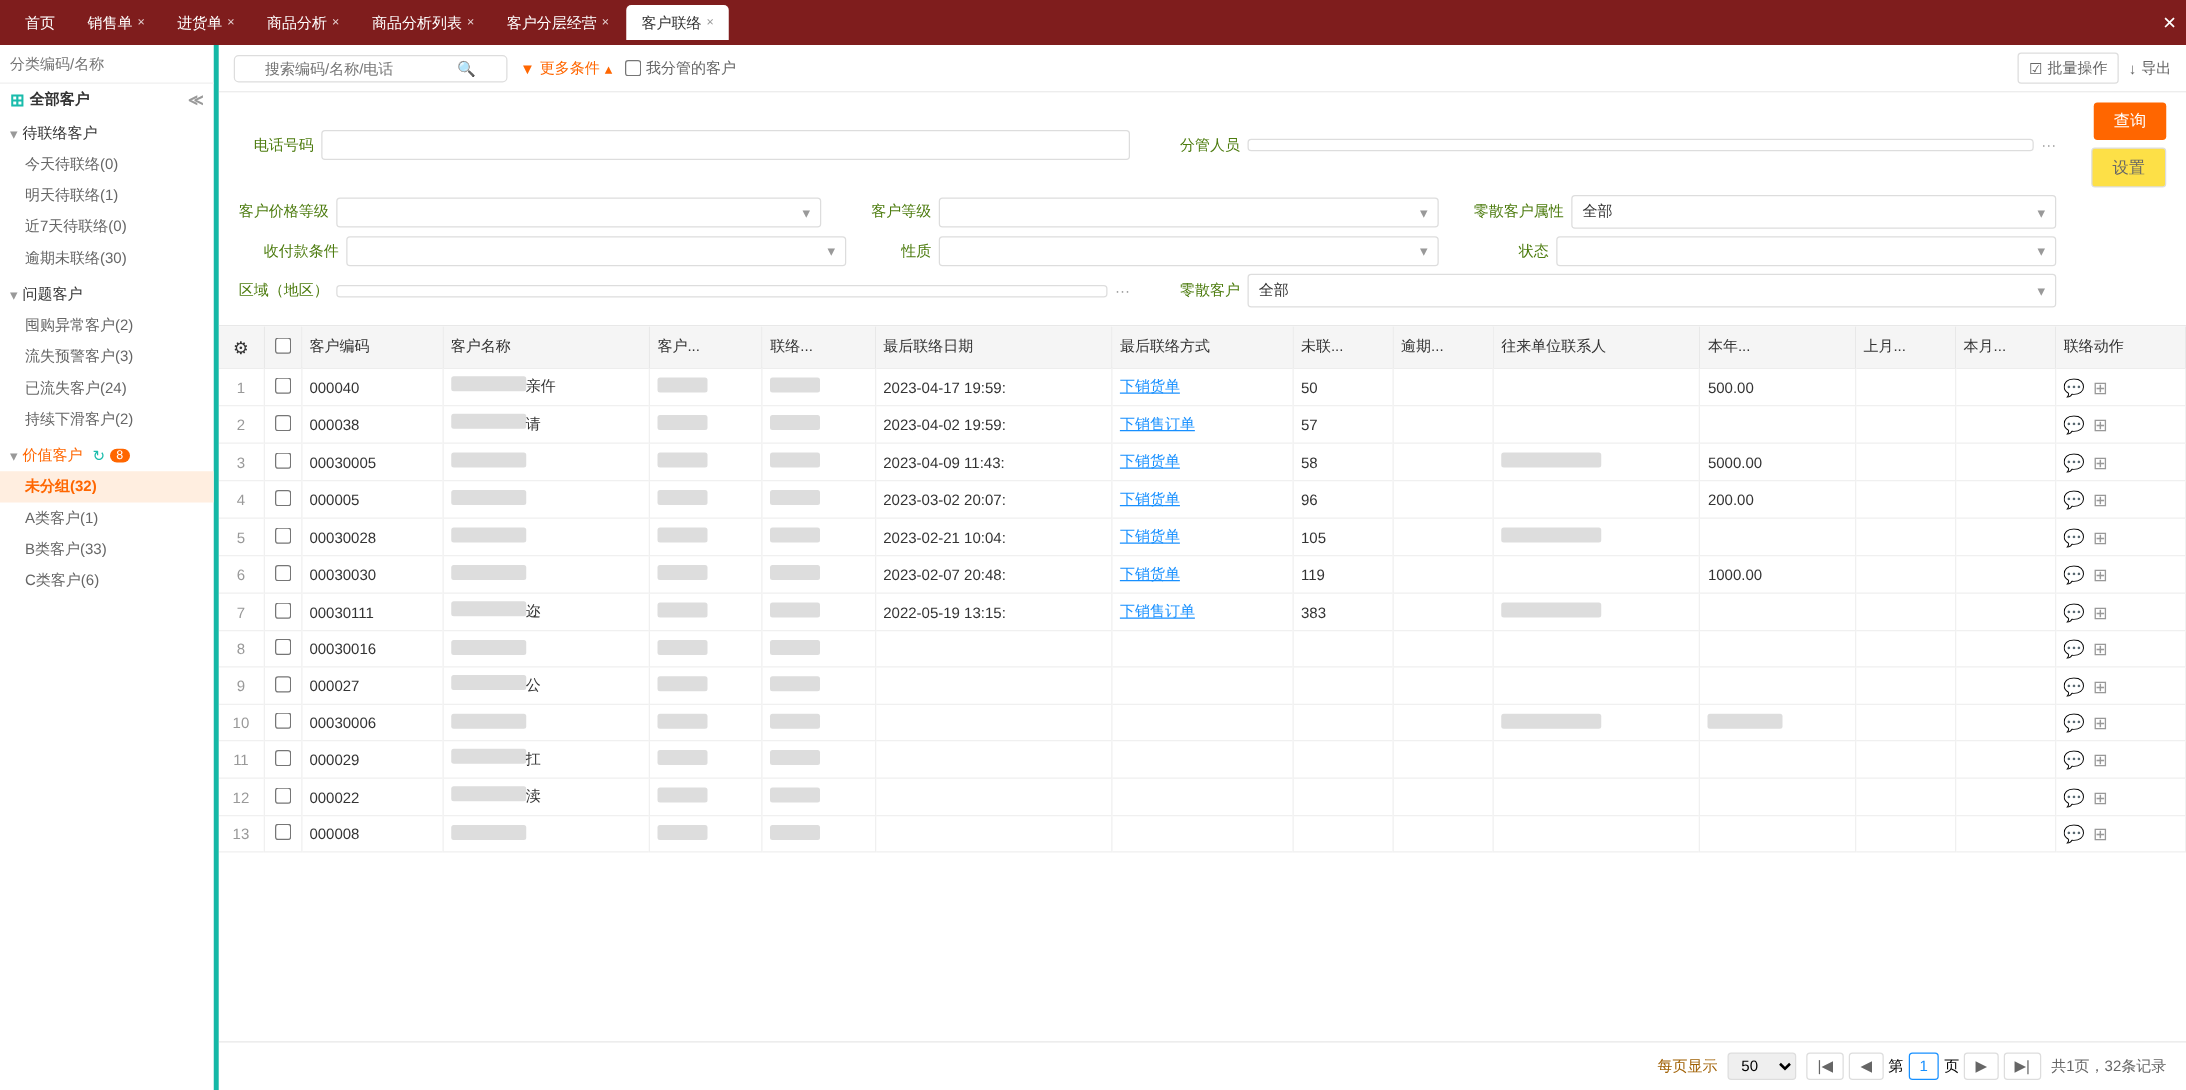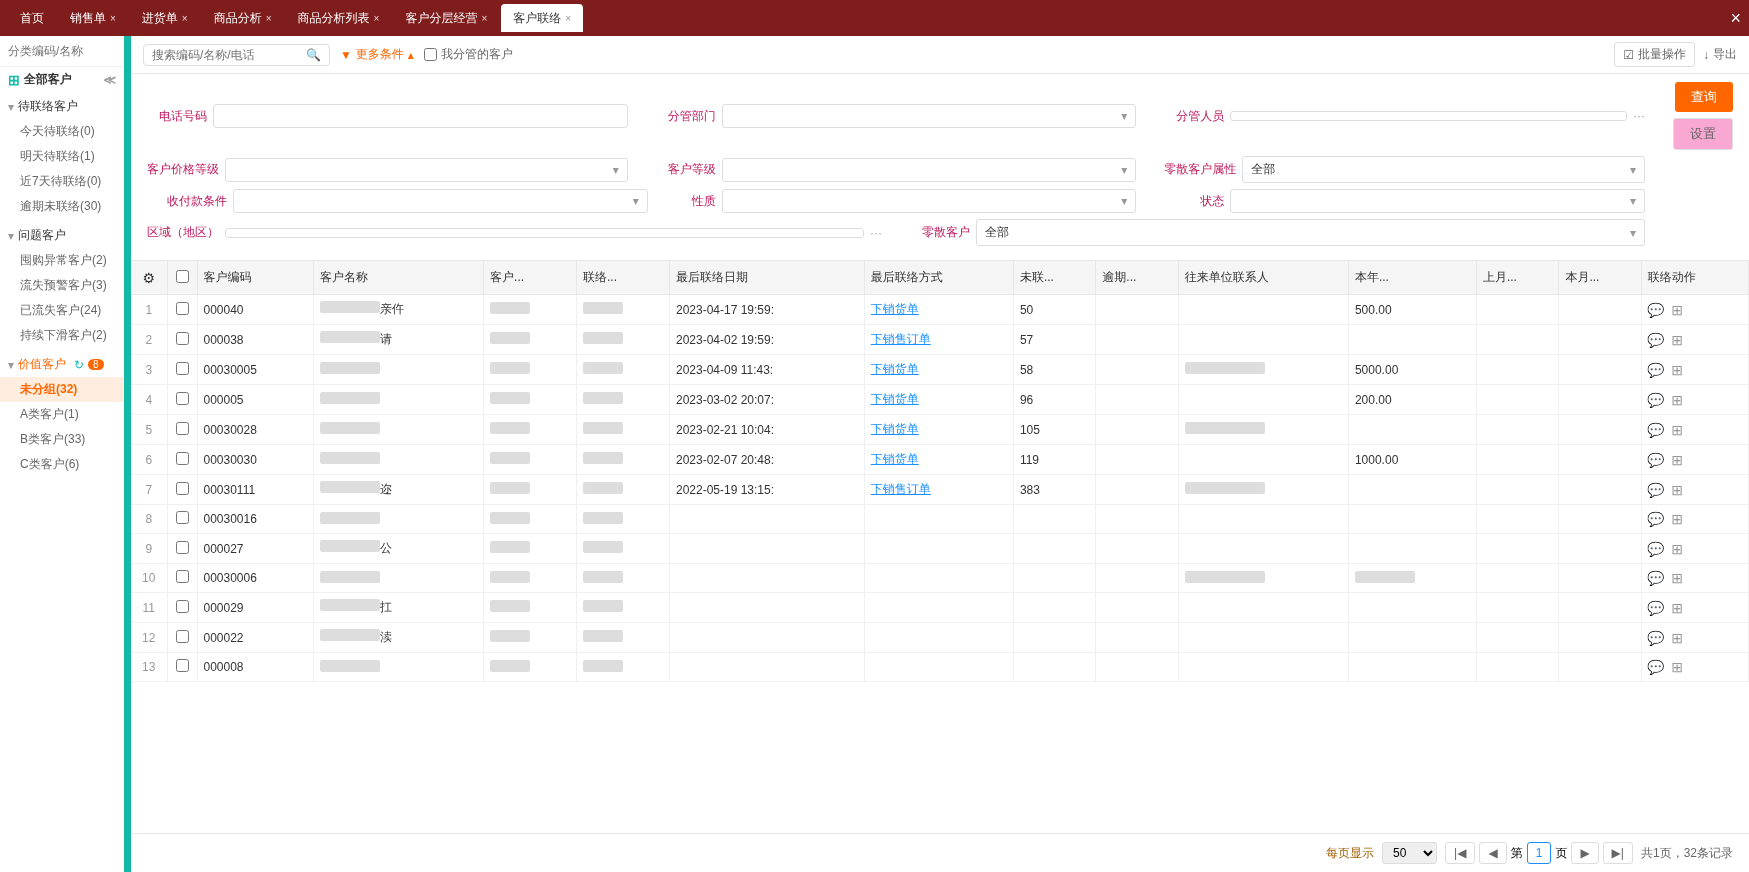--- a/index.html
+++ b/index.html
@@ -11,57 +11,57 @@
     .nav-tab.home { background: transparent; }
     .nav-tab.active { background: #fff; color: #333; }
     .nav-tab .close-x { font-size: 10px; color: rgba(255,255,255,0.8); cursor: pointer; }
     .nav-tab.active .close-x { color: #999; }
     .top-nav-right { margin-left: auto; color: #fff; font-size: 18px; cursor: pointer; }
 
     
     .main-area { display: flex; height: calc(872px - 36px); }
 
     
-    .sidebar { width: 131px; background: #fff; border-right: 7px solid #14b8a6; overflow-y: auto; flex-shrink: 0; }
+    .sidebar { width: 175px; background: #fff; border-right: 4px solid #14b8a6; overflow-y: auto; flex-shrink: 0; }
     .sidebar-search { display: flex; align-items: center; padding: 8px; border-bottom: 1px solid #f0f0f0; gap: 4px; }
     .sidebar-search input { flex: 1; border: none; outline: none; font-size: 12px; color: #666; }
     .sidebar-title { display: flex; align-items: center; gap: 4px; font-weight: bold; color: #333; font-size: 13px; padding: 4px 8px; cursor: pointer; }
     .sidebar-title .grid-icon { font-size: 14px; color: #1abcac; }
     .sidebar-title .collapse-icon { margin-left: auto; color: #999; }
     .sidebar-group { padding: 2px 0; }
     .sidebar-group-title { display: flex; align-items: center; gap: 4px; padding: 4px 8px; color: #333; font-size: 12px; cursor: pointer; }
     .sidebar-group-title .arrow { color: #999; }
     .sidebar-item { padding: 4px 8px 4px 20px; color: #666; cursor: pointer; font-size: 12px; }
     .sidebar-item.active { background: #fff3ed; color: #f60; font-weight: bold; }
     .sidebar-item.highlighted { background: #ffeee0; color: #f60; }
 
     
     .content { flex: 1; display: flex; flex-direction: column; overflow: hidden; }
 
     
     .filter-bar { background: #fff; padding: 6px 12px; display: flex; align-items: center; gap: 10px; border-bottom: 1px solid #e8e8e8; }
-    .filter-search { display: flex; align-items: center; border: 1px solid #ddd; border-radius: 4px; padding: 3px 8px; gap: 4px; }
+    .filter-search { display: flex; align-items: center; border: 1px solid #ddd; border-radius: 4px; padding: 3px 24px; gap: 4px; }
     .filter-search input { border: none; outline: none; font-size: 12px; width: 140px; }
     .filter-more { display: flex; align-items: center; gap: 4px; color: #f60; cursor: pointer; font-size: 12px; }
     .filter-checkbox { display: flex; align-items: center; gap: 4px; color: #666; font-size: 12px; }
     .filter-actions { margin-left: auto; display: flex; gap: 8px; }
     .btn-batch { display: flex; align-items: center; gap: 4px; color: #666; cursor: pointer; font-size: 12px; border: 1px solid #ddd; padding: 3px 8px; border-radius: 3px; }
     .btn-export { display: flex; align-items: center; gap: 4px; color: #666; cursor: pointer; font-size: 12px; }
 
     
     .adv-filter { background: #fff; border-bottom: 1px solid #e8e8e8; padding: 8px 16px; }
     .adv-filter-row { display: flex; align-items: center; gap: 8px; margin-bottom: 6px; }
     .filter-field { display: flex; align-items: center; gap: 6px; flex: 1; }
-    .filter-label { color: #be185d; white-space: nowrap; min-width: 60px; text-align: right; font-size: 12px; }
+    .filter-label { color: #4d7c0f; white-space: nowrap; min-width: 60px; text-align: right; font-size: 12px; }
     .filter-input { border: 1px solid #ddd; border-radius: 3px; padding: 4px 8px; font-size: 12px; flex: 1; outline: none; color: #333; }
     .filter-select { border: 1px solid #ddd; border-radius: 3px; padding: 4px 8px; font-size: 12px; flex: 1; outline: none; color: #333; background: #fff; display: flex; align-items: center; justify-content: space-between; cursor: pointer; }
     .filter-select-arrow { color: #999; }
     .filter-dots { color: #999; cursor: pointer; }
     .btn-query { background: #f60; color: #fff; border: none; padding: 6px 16px; border-radius: 3px; cursor: pointer; font-size: 13px; }
-    .btn-reset { background: #f9a8d4; color: #666; border: 1px solid #ddd; padding: 6px 16px; border-radius: 3px; cursor: pointer; font-size: 13px; }
+    .btn-reset { background: #fde047; color: #666; border: 1px solid #ddd; padding: 6px 16px; border-radius: 3px; cursor: pointer; font-size: 13px; }
     .adv-filter-actions { display: flex; flex-direction: column; gap: 6px; justify-content: center; align-items: flex-end; min-width: 80px; }
 
     
     .table-area { flex: 1; overflow: auto; background: #fff; }
     table { width: 100%; border-collapse: collapse; }
     thead tr { background: #f5f5f5; border-bottom: 1px solid #e8e8e8; }
     thead th { padding: 8px 6px; text-align: left; color: #333; font-weight: normal; border-right: 1px solid #e8e8e8; white-space: nowrap; font-size: 12px; position: sticky; top: 0; background: #f5f5f5; z-index: 1; }
     tbody tr { border-bottom: 1px solid #f0f0f0; }
     tbody td { padding: 6px 6px; color: #333; border-right: 1px solid #f0f0f0; font-size: 12px; white-space: nowrap; }
     .col-num { width: 36px; text-align: center; color: #999; }
@@ -198,27 +198,20 @@
         </div>
       </div>
     </div>
 
     <div class="adv-filter">
 
       <div class="adv-filter-row">
         <div class="filter-field">
           <span class="filter-label">电话号码</span>
           <input class="filter-input" type="text" style="flex: 2 1 0%;">
-        </div>
-        <div class="filter-field" style="margin-left:20px;">
-          <span class="filter-label">分管部门</span>
-          <div class="filter-select" style="flex:2;">
-            <span></span>
-            <span class="filter-select-arrow chevron-down"></span>
-          </div>
         </div>
         <div class="filter-field" style="margin-left:20px;">
           <span class="filter-label">分管人员</span>
           <div class="filter-select" style="flex:2;">
             <span></span>
           </div>
           <span class="filter-dots">···</span>
         </div>
         <div class="adv-filter-actions">
           <button class="btn-query">查询</button>

